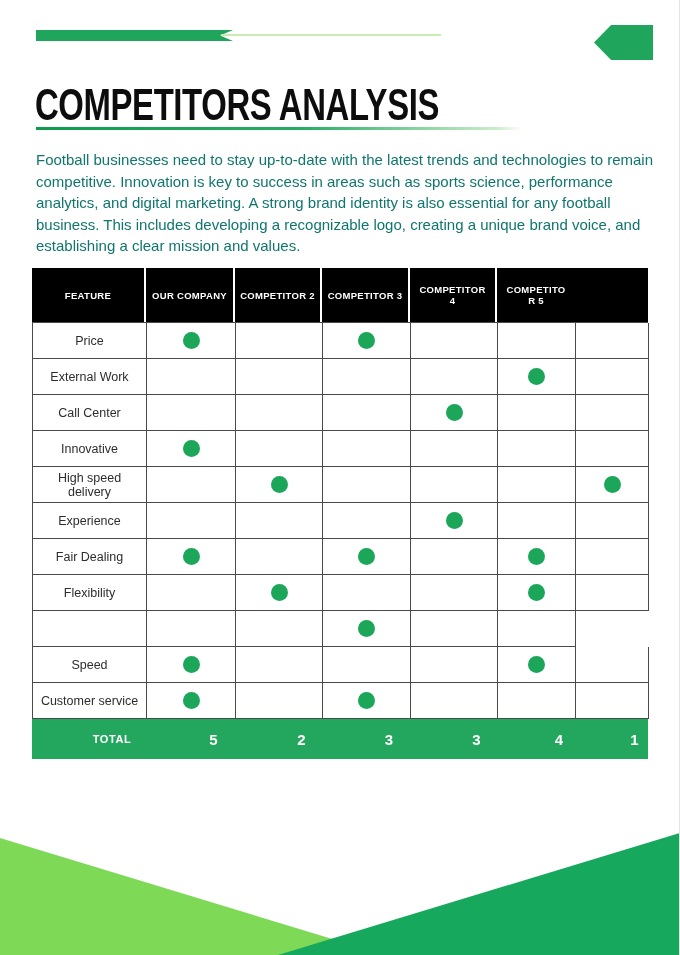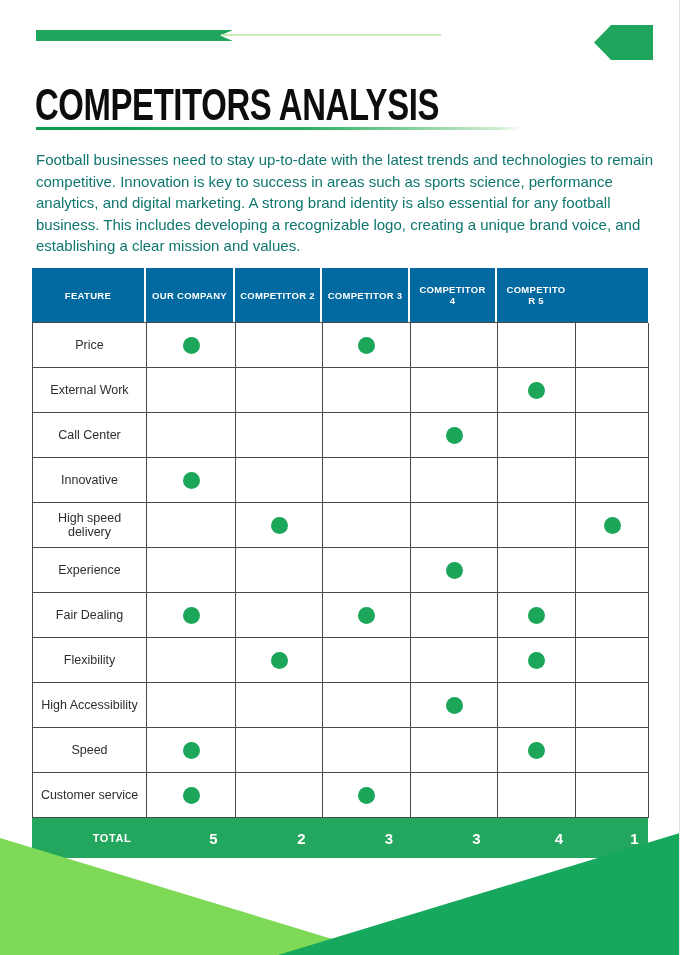--- a/index.html
+++ b/index.html
@@ -45,33 +45,33 @@
     position: absolute; left: 36px; top: 149px; width: 620px;
     font-size: 15px; line-height: 21.6px; color: #0f766e;
   }
 
   
   .ctable { position: absolute; left: 32px; top: 268px; width: 616px; }
   .grid7 {
     display: grid;
     grid-template-columns: 114px 89px 87px 88px 87px 78px 73px;
   }
-  .thead { height: 54px; background: #0369a1; }
+  .thead { height: 54px; background: #000000; }
   .hcell {
     display: flex; align-items: center; justify-content: center;
     text-align: center; white-space: pre-line;
     color: #ffffff; font-weight: bold; font-size: 9.5px; letter-spacing: 0.3px;
   }
   .hcell:not(:last-child) { border-right: 2px solid #ffffff; }
 
   .tbody {
     border-left: 1px solid #4a4a4a;
     border-top: 1px solid #4a4a4a;
   }
-  .trow { display: grid; grid-template-columns: 114px 89px 87px 88px 87px 78px 73px; height: 45px; }
+  .trow { display: grid; grid-template-columns: 114px 89px 87px 88px 87px 78px 73px; height: 36px; }
   .cell {
     border-right: 1px solid #4a4a4a;
     border-bottom: 1px solid #4a4a4a;
     display: flex; align-items: center; justify-content: center;
   }
   .feature { font-size: 12.5px; color: #2d2d2d; text-align: center; padding: 0 4px; }
   .dot {
     width: 17px; height: 17px; border-radius: 50%;
     background: #1BA65A; display: block;
   }
@@ -215,21 +215,20 @@
           <span class="dot"></span>
         </div>
         <div class="cell"></div>
         <div class="cell"></div>
         <div class="cell">
           <span class="dot"></span>
         </div>
         <div class="cell"></div>
       </div>
       <div class="trow">
-        <div class="cell feature">High Accessibility</div>
         <div class="cell"></div>
         <div class="cell"></div>
         <div class="cell"></div>
         <div class="cell">
           <span class="dot"></span>
         </div>
         <div class="cell"></div>
         <div class="cell"></div>
       </div>
       <div class="trow">

